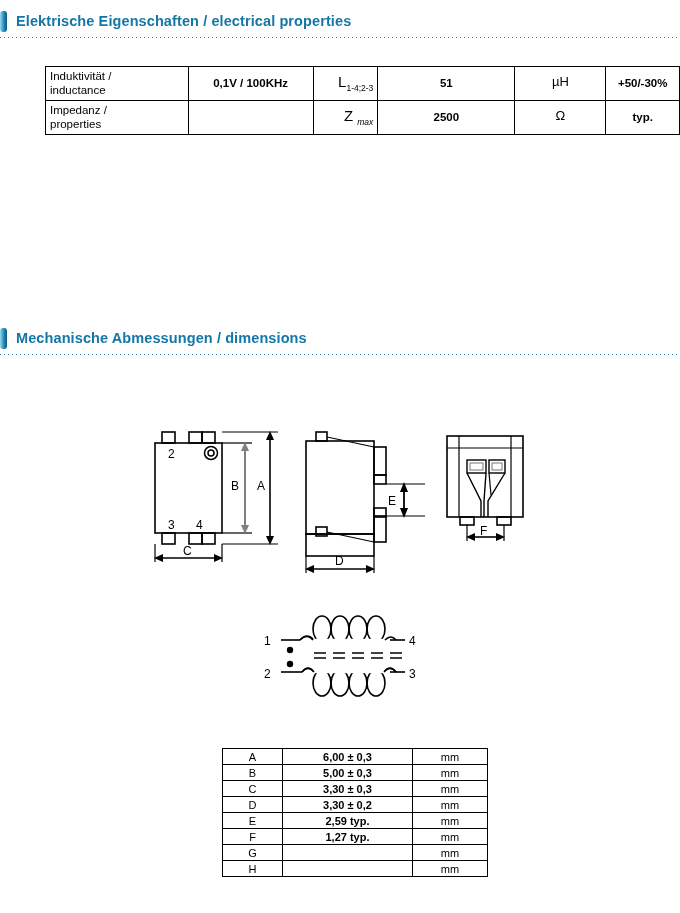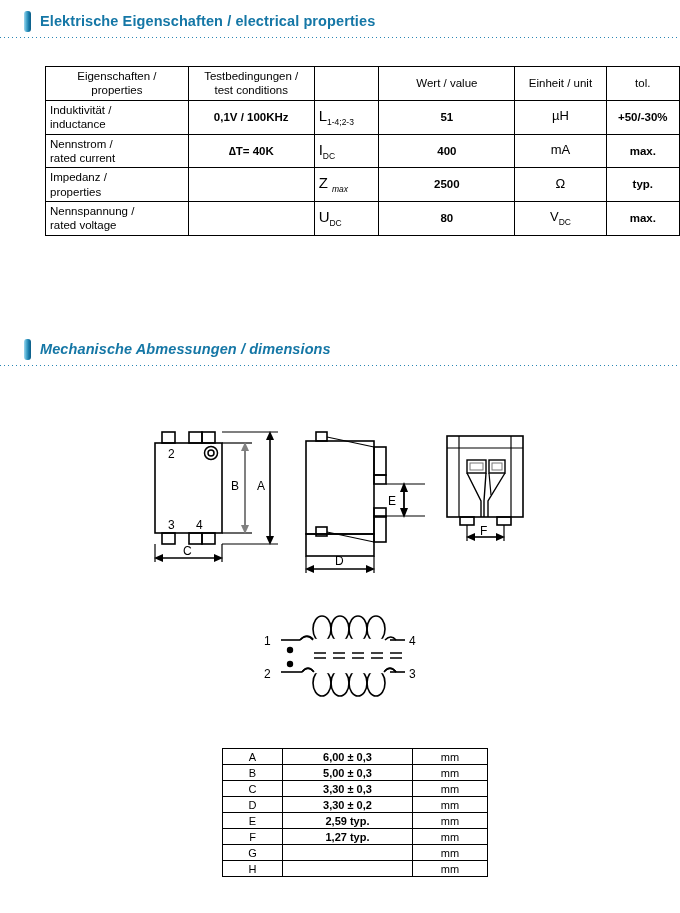--- a/index.html
+++ b/index.html
@@ -7,21 +7,21 @@
     width:680px;height:913px;
     background:#ffffff;
     font-family:"Liberation Sans", sans-serif;
     color:#000;
     position:relative;
     overflow:hidden;
   }
 
   
   .section{position:absolute;left:0;width:680px;}
-  .sec-head{display:flex;align-items:center;height:26px;padding-left:24px;}
+  .sec-head{display:flex;align-items:center;height:26px;padding-left:0;}
   .sec-bar{
     width:7px;height:21px;border-radius:3px;
     background:linear-gradient(to right,#9ed8ef 0%,#4aa8cd 35%,#1577a6 70%,#0d5c85 100%);
     flex:0 0 auto;
   }
   .sec-title{
     margin-left:9px;
     font-size:14.5px;font-weight:bold;color:#1577a6;
     letter-spacing:.1px;white-space:nowrap;
   }
@@ -38,21 +38,21 @@
   }
   .el-table td{
     border:1px solid #000;
     font-size:11.5px;
     padding:2px 4px;
     vertical-align:middle;
     line-height:1.25;
   }
   .c-prop{width:136px;text-align:left;}
   .c-cond{width:118px;text-align:center;}
-  .c-sym{width:57px;text-align:left;}
+  .c-sym{width:57px;text-align:right;}
   .c-val{width:131px;text-align:center;}
   .c-unit{width:84px;text-align:center;}
   .c-tol{width:65px;text-align:center;}
   .hdr{text-align:center;height:30px;}
   .row{height:33px;}
   .bold{font-weight:bold;}
   .sym{font-size:15px;}
   .sym sub{font-size:8.5px;}
   .symsp{font-size:15px;}
   .symsp sub{font-size:8.5px;font-style:italic;}
@@ -83,103 +83,59 @@
 <div class="section" style="top:8px;">
   <div class="sec-head">
     <div class="sec-bar"></div>
     <div class="sec-title">Elektrische Eigenschaften / electrical properties</div>
   </div>
   <div class="sec-rule"></div>
 </div>
 
 <table class="el-table">
   <tbody>
-      <tr class="hdr">
-    <td class="c-prop" style="text-align:center">
-      <div>Eigenschaften /</div>
-      <div>properties</div>
-    </td>
-    <td class="c-cond">
-      <div>Testbedingungen /</div>
-      <div>test conditions</div>
-    </td>
-    <td class="c-sym"></td>
-    <td class="c-val">Wert / value</td>
-    <td class="c-unit">Einheit / unit</td>
-    <td class="c-tol">tol.</td>
-  </tr>
 
   <tr class="row">
     <td class="c-prop">
       <div>Induktivität /</div>
       <div>inductance</div>
     </td>
     <td class="c-cond bold">0,1V / 100KHz</td>
     <td class="c-sym">
       <span class="sym"><span>L</span><sub>1-4;2-3</sub></span>
     </td>
     <td class="c-val bold">51</td>
     <td class="c-unit">
       <span class="unit-big"><span>µH</span><sub></sub></span>
     </td>
     <td class="c-tol bold">+50/-30%</td>
   </tr>
 
 
-  <tr class="row">
-    <td class="c-prop">
-      <div>Nennstrom /</div>
-      <div>rated current</div>
-    </td>
-    <td class="c-cond bold">∆T= 40K</td>
-    <td class="c-sym">
-      <span class="sym"><span>I</span><sub>DC</sub></span>
-    </td>
-    <td class="c-val bold">400</td>
-    <td class="c-unit">
-      <span class="unit-big"><span>mA</span><sub></sub></span>
-    </td>
-    <td class="c-tol bold">max.</td>
-  </tr>
 
   <tr class="row">
     <td class="c-prop">
       <div>Impedanz /</div>
       <div>properties</div>
     </td>
     <td class="c-cond bold"></td>
     <td class="c-sym">
       <span class="symsp"><span>Z</span> <sub>max</sub></span>
     </td>
     <td class="c-val bold">2500</td>
     <td class="c-unit">
       <span class="unit-big"><span>Ω</span><sub></sub></span>
     </td>
     <td class="c-tol bold">typ.</td>
   </tr>
 
-  <tr class="row">
-    <td class="c-prop">
-      <div>Nennspannung /</div>
-      <div>rated voltage</div>
-    </td>
-    <td class="c-cond bold"></td>
-    <td class="c-sym">
-      <span class="sym"><span>U</span><sub>DC</sub></span>
-    </td>
-    <td class="c-val bold">80</td>
-    <td class="c-unit">
-      <span class="unit-big"><span>V</span><sub>DC</sub></span>
-    </td>
-    <td class="c-tol bold">max.</td>
-  </tr>
 </tbody>
   </table>
 
-<div class="section" style="top:336px;font-style:italic;">
+<div class="section" style="top:325px;">
   <div class="sec-head">
     <div class="sec-bar"></div>
     <div class="sec-title">Mechanische Abmessungen / dimensions</div>
   </div>
   <div class="sec-rule"></div>
 </div>
 
 <div class="draw">
 <svg width="680" height="320" viewBox="0 0 680 320">
   <g fill="none" stroke="#000" stroke-width="1.6">

